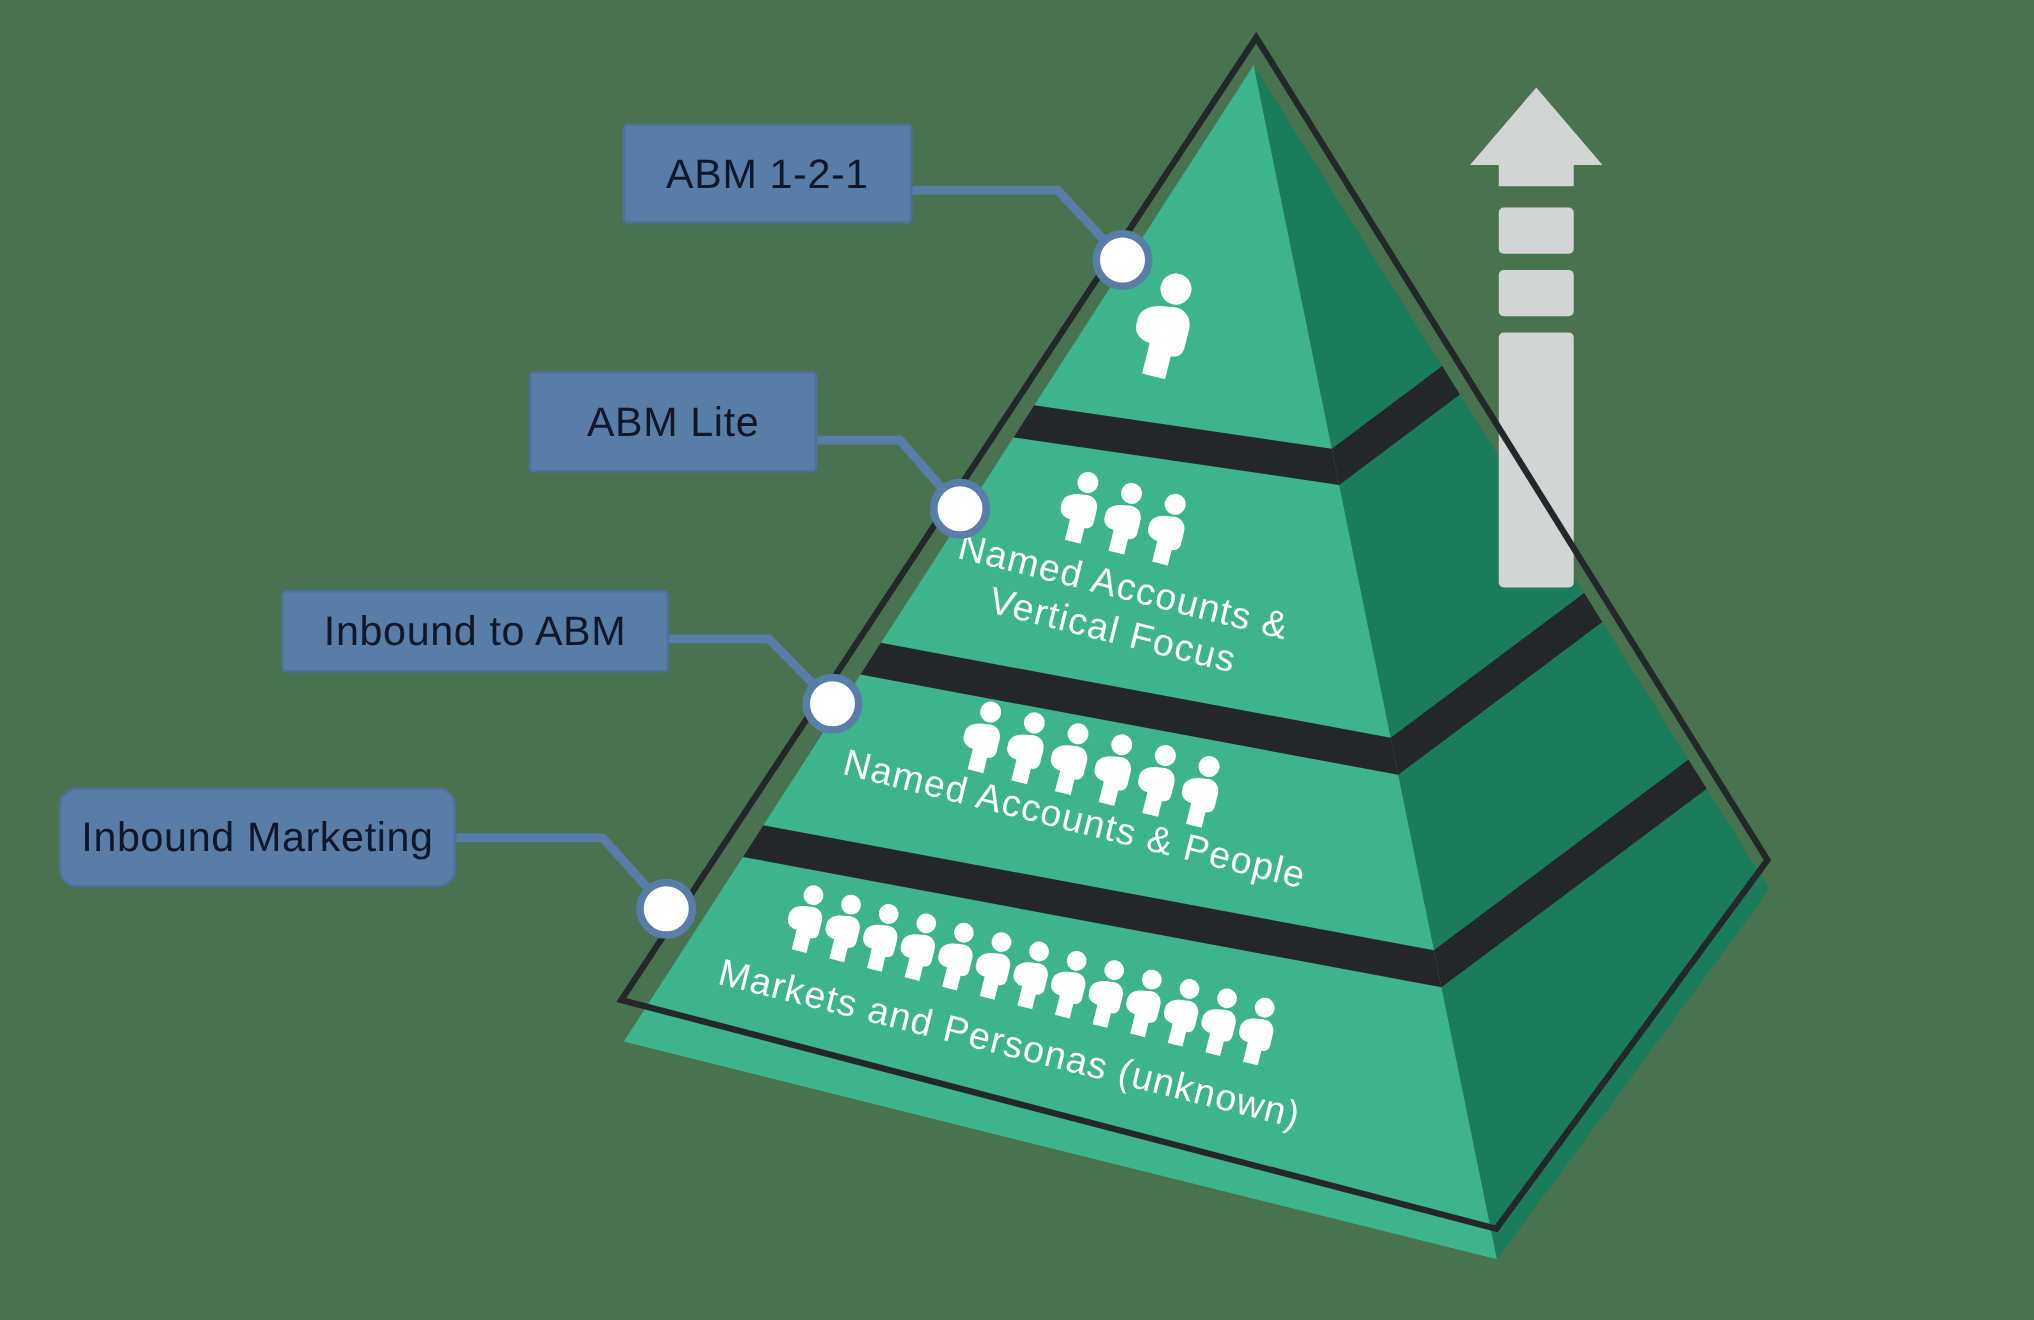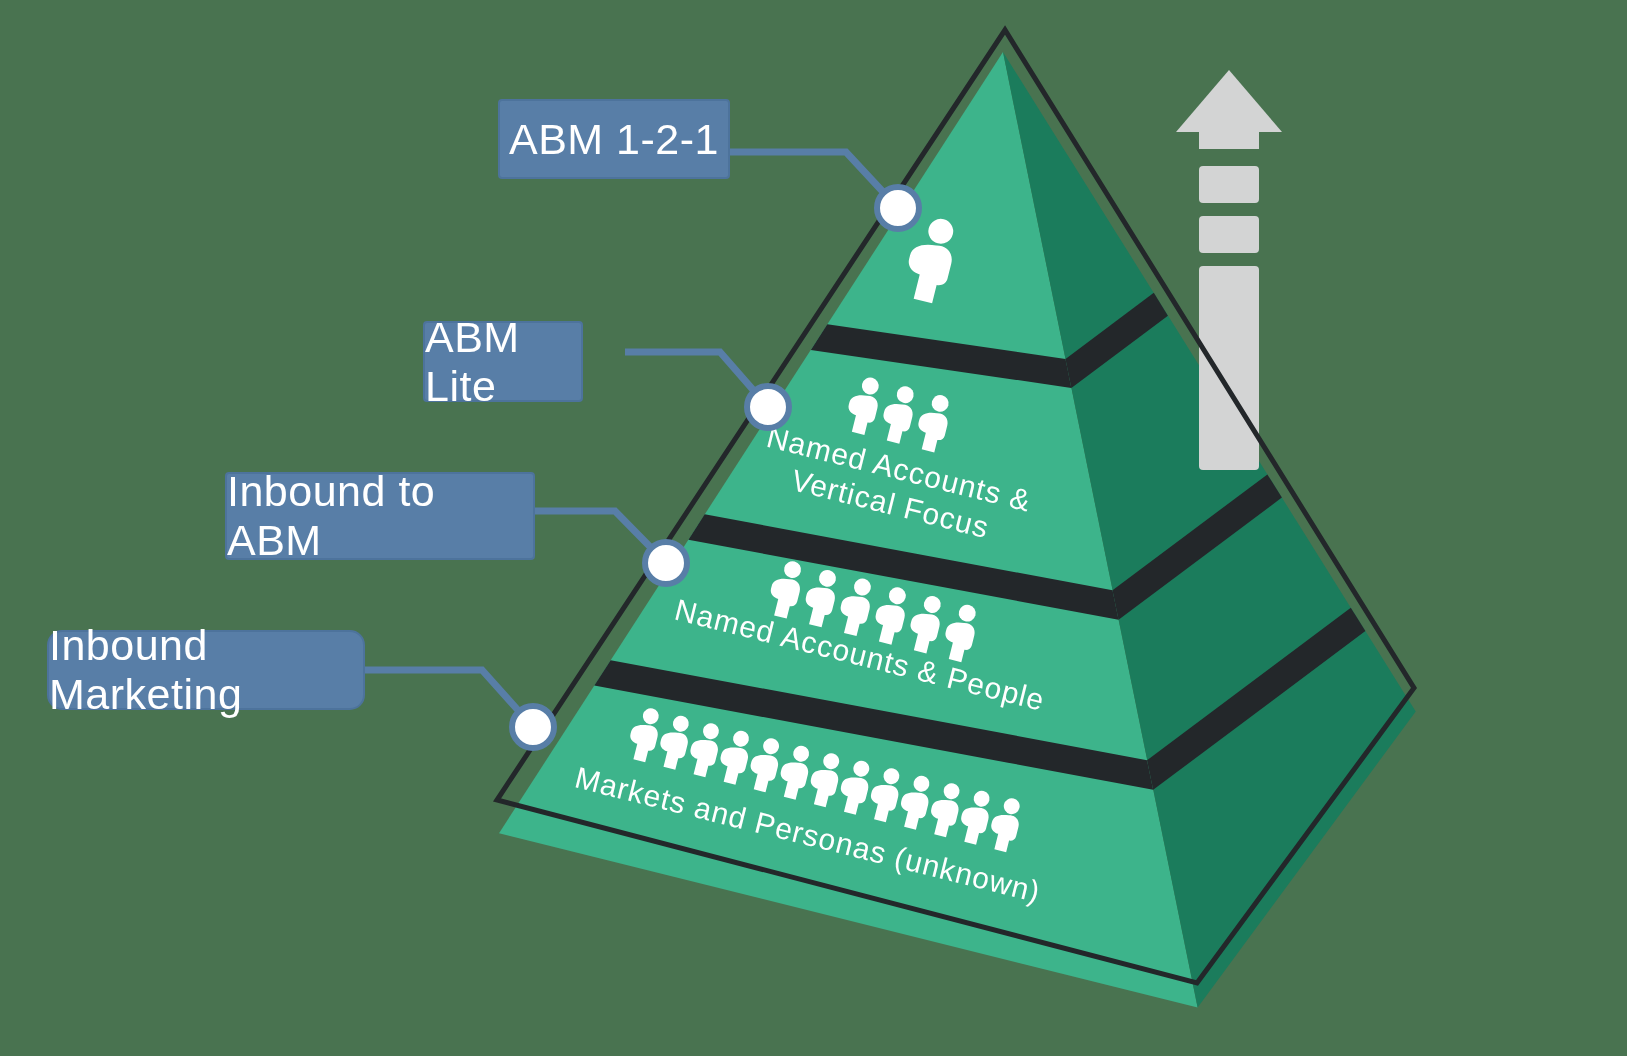--- a/index.html
+++ b/index.html
@@ -9,22 +9,22 @@
     font-family:"Liberation Sans", sans-serif;
   }
   #stage{position:absolute;inset:0;}
   svg{position:absolute;left:0;top:0;}
   .callout{
     position:absolute;
     background:#587EA7;
     border:2px solid #4D739C;
     border-radius:4px;
     display:flex;align-items:center;justify-content:center;
-    color:#ffffff;
-    font-size:43px;
+    color:#0f172a;
+    font-size:33px;
     letter-spacing:0.5px;
     box-sizing:border-box;
   }
   .tier-text{
     font-family:"Liberation Sans", sans-serif;
     font-size:30px;
     letter-spacing:1px;
   }
 </style>
 </head>
@@ -122,22 +122,22 @@
     <circle cx="898" cy="208" r="21"></circle>
     <circle cx="768" cy="407" r="21"></circle>
     <circle cx="666" cy="563" r="21"></circle>
     <circle cx="533" cy="727" r="21"></circle>
   </g>
 </svg>
 
 <div class="callout" style="left:498px;top:99px;width:232px;height:80px;">
   <span>ABM 1-2-1</span>
 </div>
-<div class="callout" style="left:423px;top:297px;width:160px;height:81px;margin-top:24px;">
+<div class="callout" style="left:423px;top:297px;width:231px;height:81px;">
   <span>ABM Lite</span>
 </div>
-<div class="callout" style="left:225px;top:472px;width:310px;height:88px;justify-content:flex-end;">
+<div class="callout" style="left:225px;top:472px;width:310px;height:66px;">
   <span>Inbound to ABM</span>
 </div>
 <div class="callout" style="left:47px;top:630px;width:318px;height:80px;border-radius:15px;">
   <span>Inbound Marketing</span>
 </div>
 </div>
 
 </body></html>

